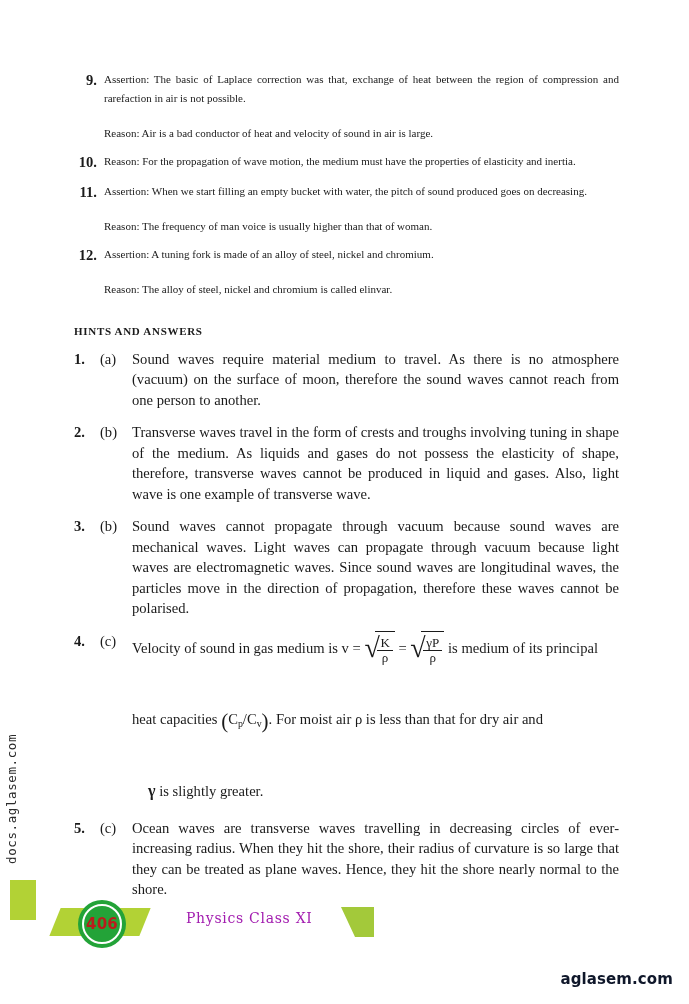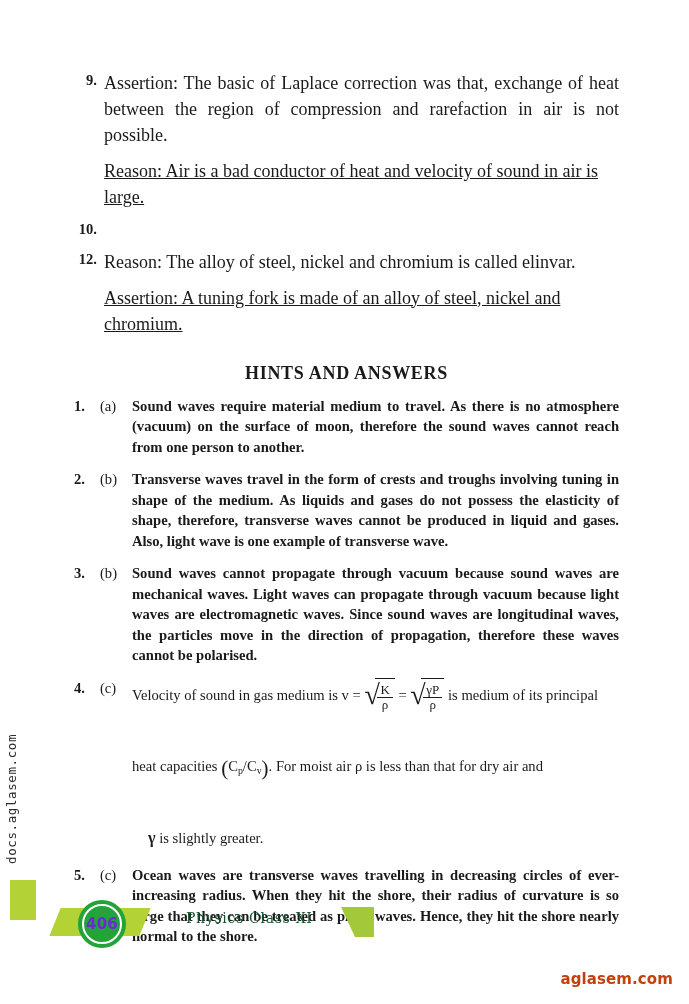--- a/index.html
+++ b/index.html
@@ -69,41 +69,40 @@
     flex: 0 0 30px;
     text-align: right;
     font-weight: bold;
     font-size: 14.6px;
     line-height: 20.5px;
     padding-right: 7px;
     box-sizing: border-box;
   }
   .qbody {
     flex: 1 1 auto;
-    font-size: 18px;
-    line-height: 26px;
+    font-size: 11px;
+    line-height: 19px;
   }
   .qbody p {
     margin: 0;
     text-align: justify;
     text-justify: inter-word;
   }
   .qbody p + p {
-    margin-top: 10px;
-    text-decoration: underline;
+    margin-top: 16px;
   }
   .lastline-left {
     text-align: left !important;
   }
 
   
   .section-head {
-    text-align: center;
-    font-weight: bold;
-    font-size: 18px;
+    text-align: left;
+    font-weight: bold;
+    font-size: 11px;
     letter-spacing: 0.7px;
     margin: 26px 0 12px 0;
   }
 
   
   .aitem {
     display: flex;
     align-items: flex-start;
     margin-bottom: 12px;
   }
@@ -124,21 +123,20 @@
   }
   .abody {
     flex: 1 1 auto;
     font-size: 14.6px;
     line-height: 20.5px;
   }
   .abody p {
     margin: 0;
     text-align: justify;
     text-justify: inter-word;
-    font-weight: bold;
   }
 
   
   .mathline {
     display: block;
     line-height: 34px;
     text-align: left;
   }
   .mathline.tight {
     line-height: 30px;
@@ -233,34 +231,34 @@
     border-radius: 50%;
     border: 2.5px solid #ffffff;
     box-sizing: border-box;
   }
   .badge-num {
     position: absolute;
     inset: 0;
     display: flex;
     align-items: center;
     justify-content: center;
-    color: #6d28d9;
+    color: #b91c1c;
     font-family: "DejaVu Sans", "Liberation Sans", sans-serif;
     font-weight: bold;
     font-size: 15px;
     letter-spacing: 0.3px;
   }
   .footer .book-title {
     position: absolute;
     left: 186px;
     top: 12px;
     font-family: "DejaVu Serif", "Liberation Serif", serif;
     font-size: 14px;
     letter-spacing: 0.7px;
-    color: #14532d;
+    color: #a21caf;
   }
   .footer .tri-right {
     position: absolute;
     left: 341px;
     top: 9px;
     width: 0;
     height: 0;
     border-top: 30px solid #a3c93a;
     border-left: 14px solid transparent;
   }
@@ -273,21 +271,21 @@
     background: #a3c93a;
   }
 
   .brand {
     position: absolute;
     right: 16px;
     bottom: 16px;
     font-family: "DejaVu Sans", "Liberation Sans", sans-serif;
     font-weight: bold;
     font-size: 15px;
-    color: #c2410c;
+    color: #0f172a;
     letter-spacing: 0.1px;
   }
 </style>
 </head>
 <body>
 
 <div class="page">
 
   <div class="side-watermark">
     <div class="band"></div>
@@ -300,29 +298,37 @@
       <div class="qnum">9.</div>
       <div class="qbody">
         <p>Assertion: The basic of Laplace correction was that, exchange of heat between the region of compression and rarefaction in air is not possible.</p>
         <p class="lastline-left">Reason: Air is a bad conductor of heat and velocity of sound in air is large.</p>
       </div>
     </div>
 
     <div class="qitem">
       <div class="qnum">10.</div>
       <div class="qbody">
-      </div>
-    </div>
-
+        <p>Reason: For the propagation of wave motion, the medium must have the properties of elasticity and inertia.</p>
+      </div>
+    </div>
+
+    <div class="qitem">
+      <div class="qnum">11.</div>
+      <div class="qbody">
+        <p>Assertion: When we start filling an empty bucket with water, the pitch of sound produced goes on decreasing.</p>
+        <p class="lastline-left">Reason: The frequency of man voice is usually higher than that of woman.</p>
+      </div>
+    </div>
 
     <div class="qitem">
       <div class="qnum">12.</div>
       <div class="qbody">
+        <p class="lastline-left">Assertion: A tuning fork is made of an alloy of steel, nickel and chromium.</p>
         <p class="lastline-left">Reason: The alloy of steel, nickel and chromium is called elinvar.</p>
-        <p class="lastline-left">Assertion: A tuning fork is made of an alloy of steel, nickel and chromium.</p>
       </div>
     </div>
 
     <div class="section-head">HINTS AND ANSWERS</div>
 
     <div class="aitem">
       <div class="anum">1.</div>
       <div class="aopt">(a)</div>
       <div class="abody">
         <p>Sound waves require material medium to travel. As there is no atmosphere (vacuum) on the surface of moon, therefore the sound waves cannot reach from one person to another.</p>

